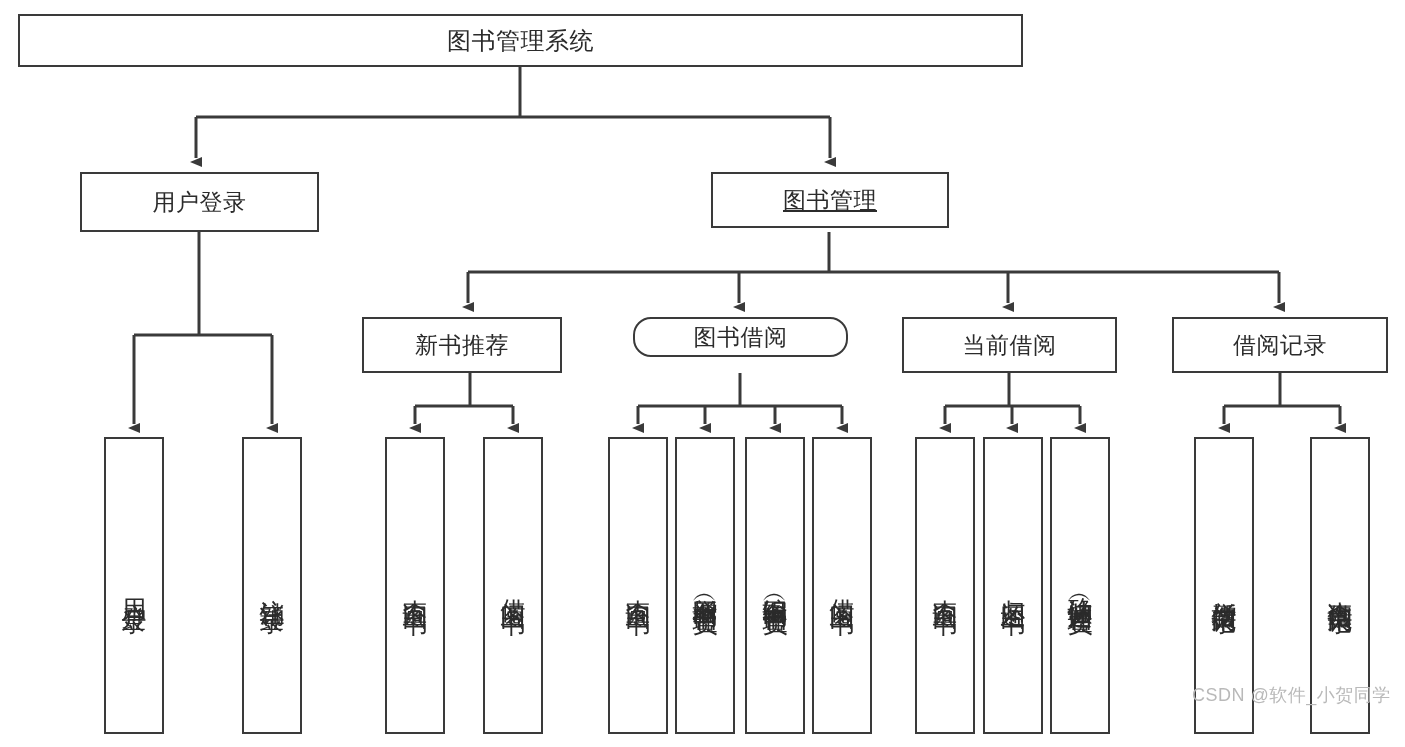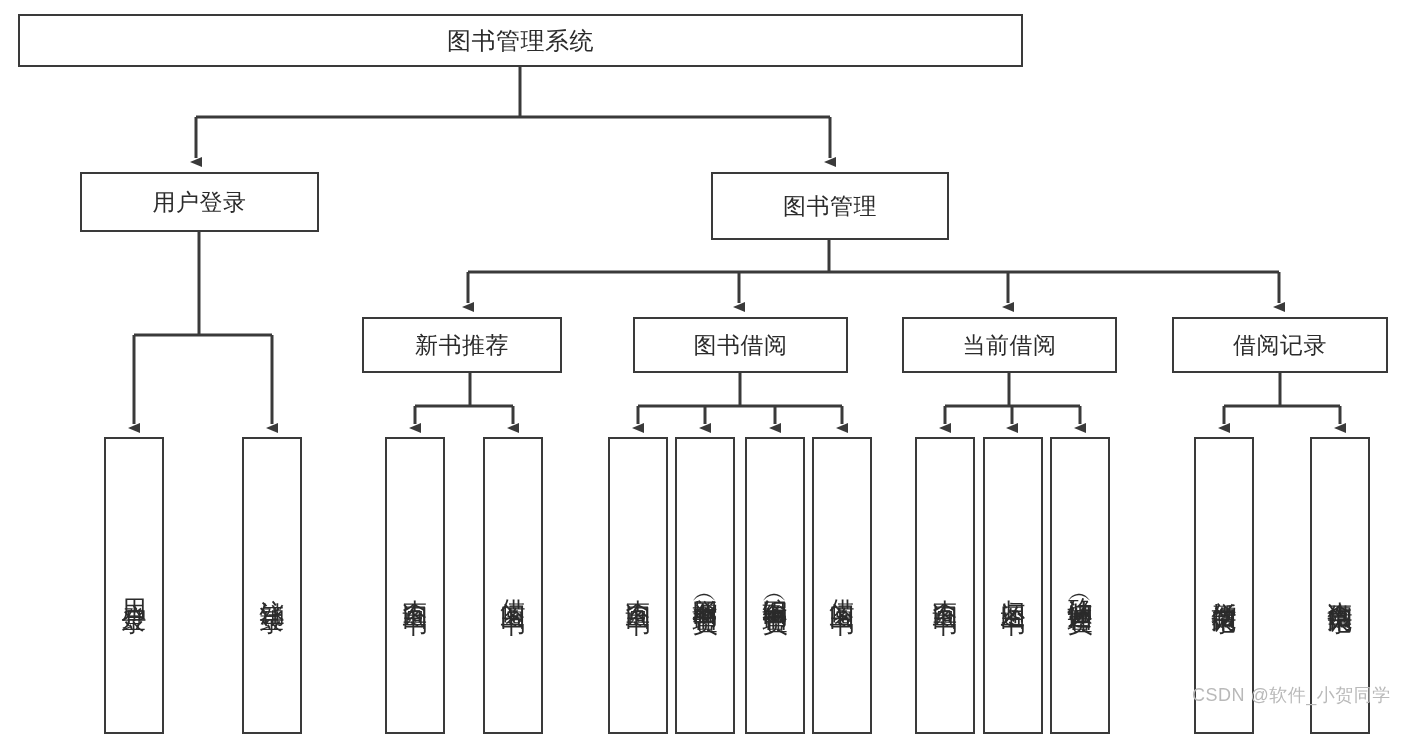--- a/index.html
+++ b/index.html
@@ -129,28 +129,28 @@
     </g>
   </svg>
 
   <div class="node horiz root" style="left:18px; top:14px; width:1005px; height:53px;">
     <span class="lbl">图书管理系统</span>
   </div>
 
   <div class="node horiz" style="left:80px; top:172px; width:239px; height:60px;">
     <span class="lbl">用户登录</span>
   </div>
-  <div class="node horiz" style="left:711px; top:172px; width:238px; height:68px;">
+  <div class="node horiz" style="left:711px; top:172px; width:238px; height:56px;text-decoration:underline;">
     <span class="lbl">图书管理</span>
   </div>
 
   <div class="node horiz" style="left:362px; top:317px; width:200px; height:56px;">
     <span class="lbl">新书推荐</span>
   </div>
-  <div class="node horiz" style="left:633px; top:317px; width:215px; height:56px;">
+  <div class="node horiz" style="left:633px; top:317px; width:215px; height:40px;border-radius:18px;">
     <span class="lbl">图书借阅</span>
   </div>
   <div class="node horiz" style="left:902px; top:317px; width:215px; height:56px;">
     <span class="lbl">当前借阅</span>
   </div>
   <div class="node horiz" style="left:1172px; top:317px; width:216px; height:56px;">
     <span class="lbl">借阅记录</span>
   </div>
 
   <div class="node vert" style="left:104px; top:437px; width:60px; height:297px;">

